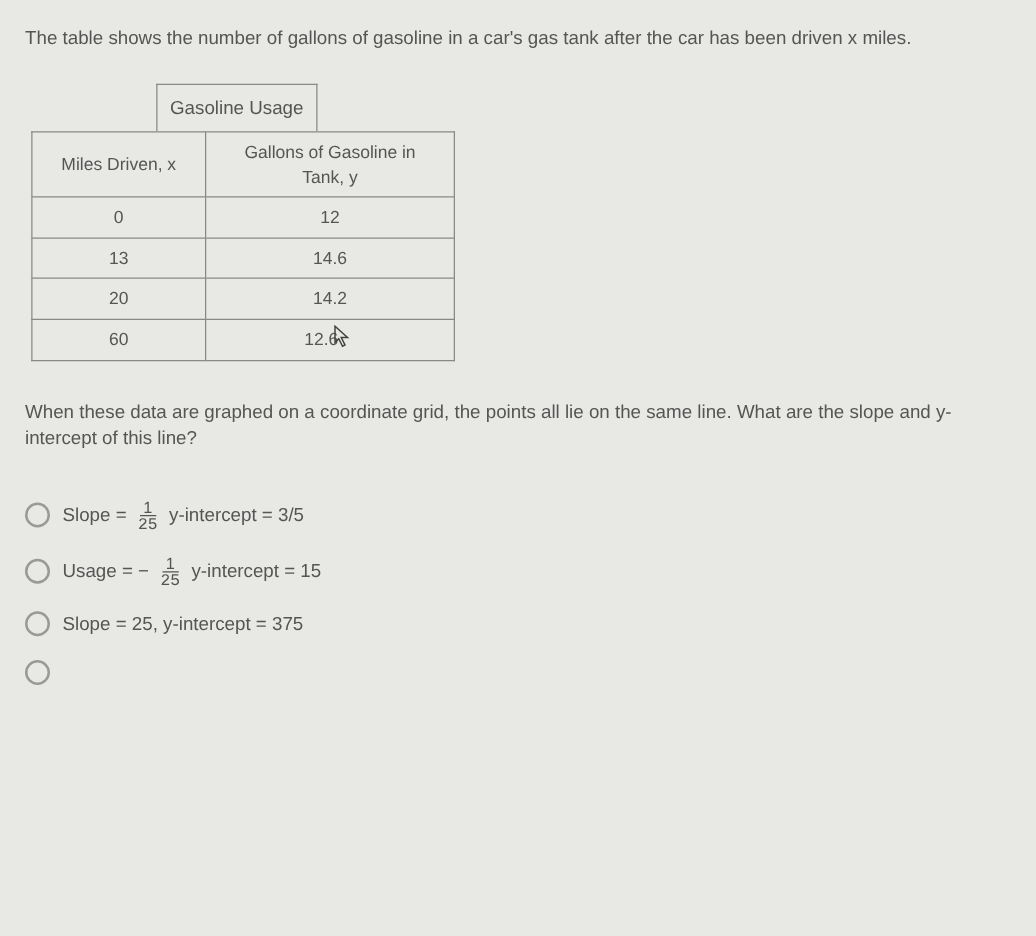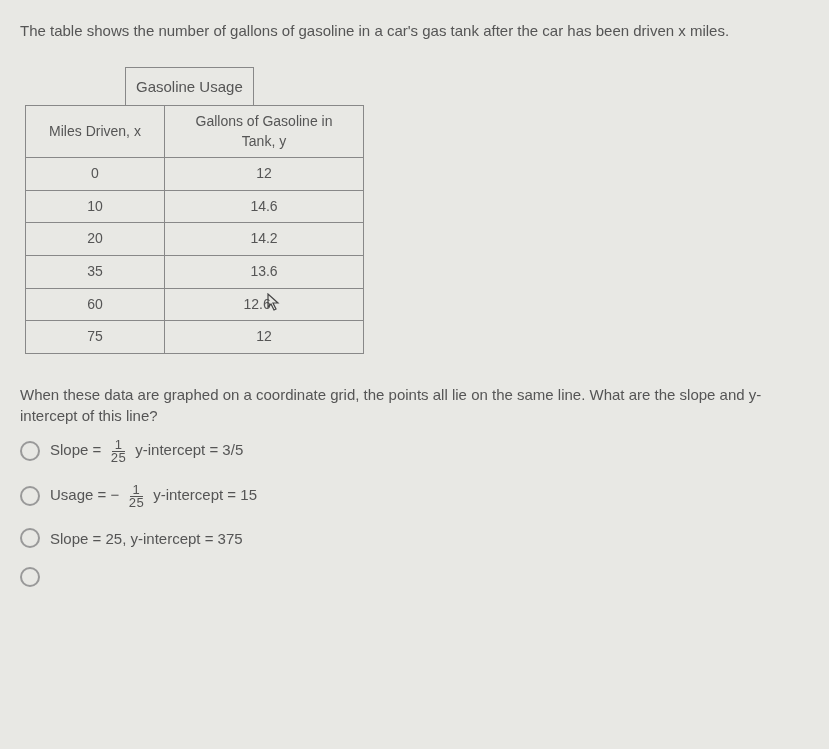--- a/index.html
+++ b/index.html
@@ -38,21 +38,21 @@
       font-weight: normal;
       font-size: 14px;
       color: #555;
     }
     .data-table th {
       vertical-align: middle;
     }
     .col-x { width: 110px; }
     .col-y { width: 170px; margin-left: 12px; }
     .sub-question {
-      margin-bottom: 12px;
+      margin-bottom: 38px;
     }
     .option {
       display: flex;
       align-items: center;
       margin-bottom: 18px;
       gap: 10px;
     }
     .radio {
       width: 16px;
       height: 16px;
@@ -105,45 +105,37 @@
       <th class="col-y">
         <span>Gallons of Gasoline in</span><br>
         <span>Tank, y</span>
       </th>
     </tr>
     <tr>
       <td>0</td>
       <td>12</td>
     </tr>
     <tr>
-      <td>10</td>
+      <td>13</td>
       <td>14.6</td>
     </tr>
     <tr>
       <td>20</td>
       <td>14.2</td>
-    </tr>
-    <tr>
-      <td>35</td>
-      <td>13.6</td>
     </tr>
     <tr>
       <td>60</td>
       <td>
         <span>12.6</span>
         <span class="cursor">
           <svg width="16" height="20" viewBox="0 0 16 20">
             <path d="M1 1 L1 14 L4 11 L7 17 L9 16 L6 10 L11 10 Z" fill="none" stroke="#444" stroke-width="1.2"></path>
           </svg>
         </span>
       </td>
-    </tr>
-    <tr>
-      <td>75</td>
-      <td>12</td>
     </tr>
   </tbody>
     </table>
 </div>
 
 <div class="sub-question">When these data are graphed on a coordinate grid, the points all lie on the same line. What are the slope and y-intercept of this line?</div>
 
 <div class="option">
   <div class="radio"></div>
   <div>

